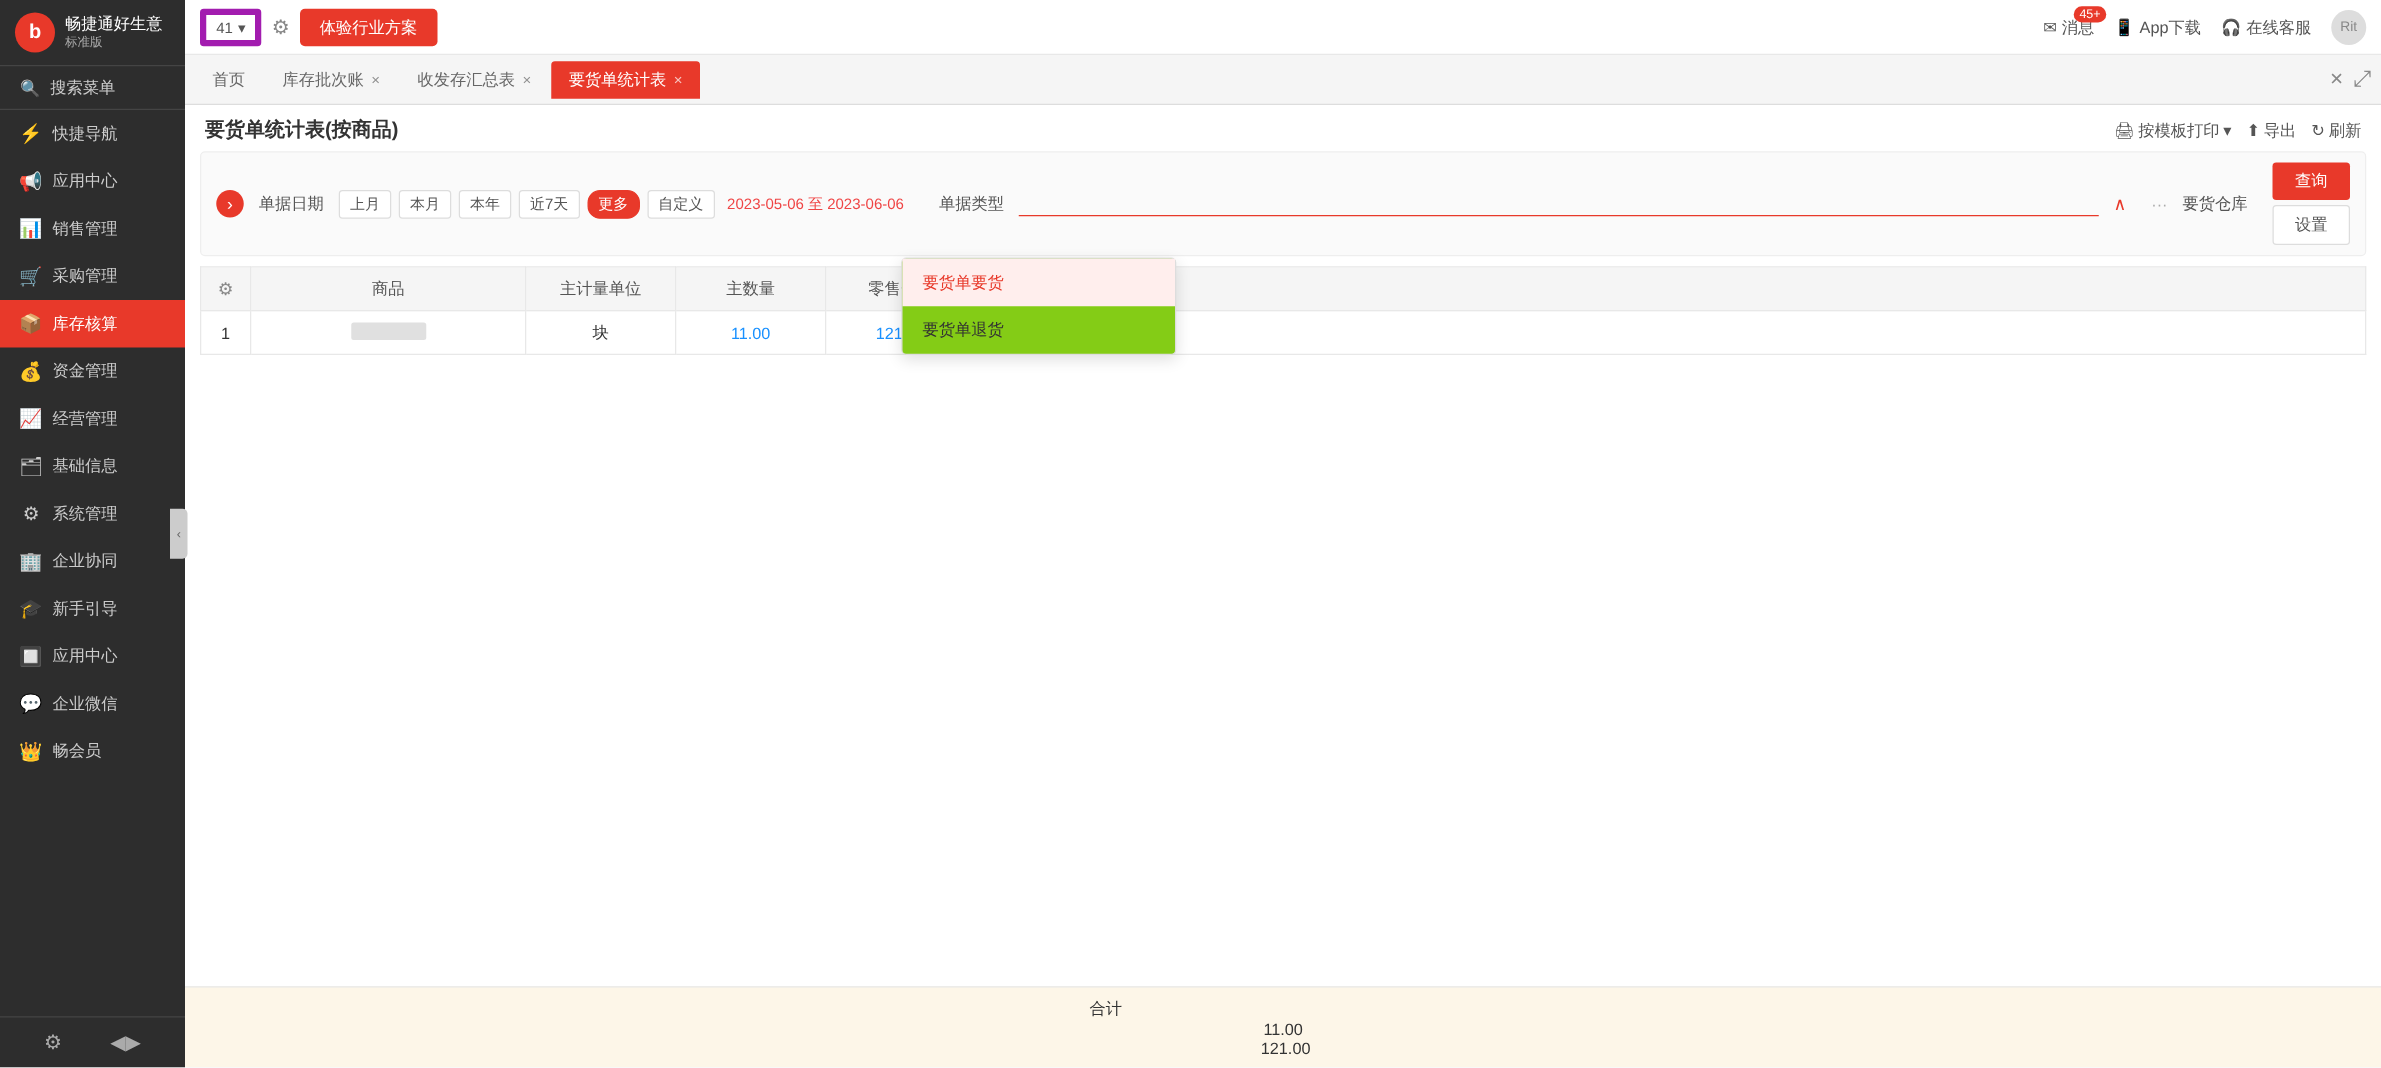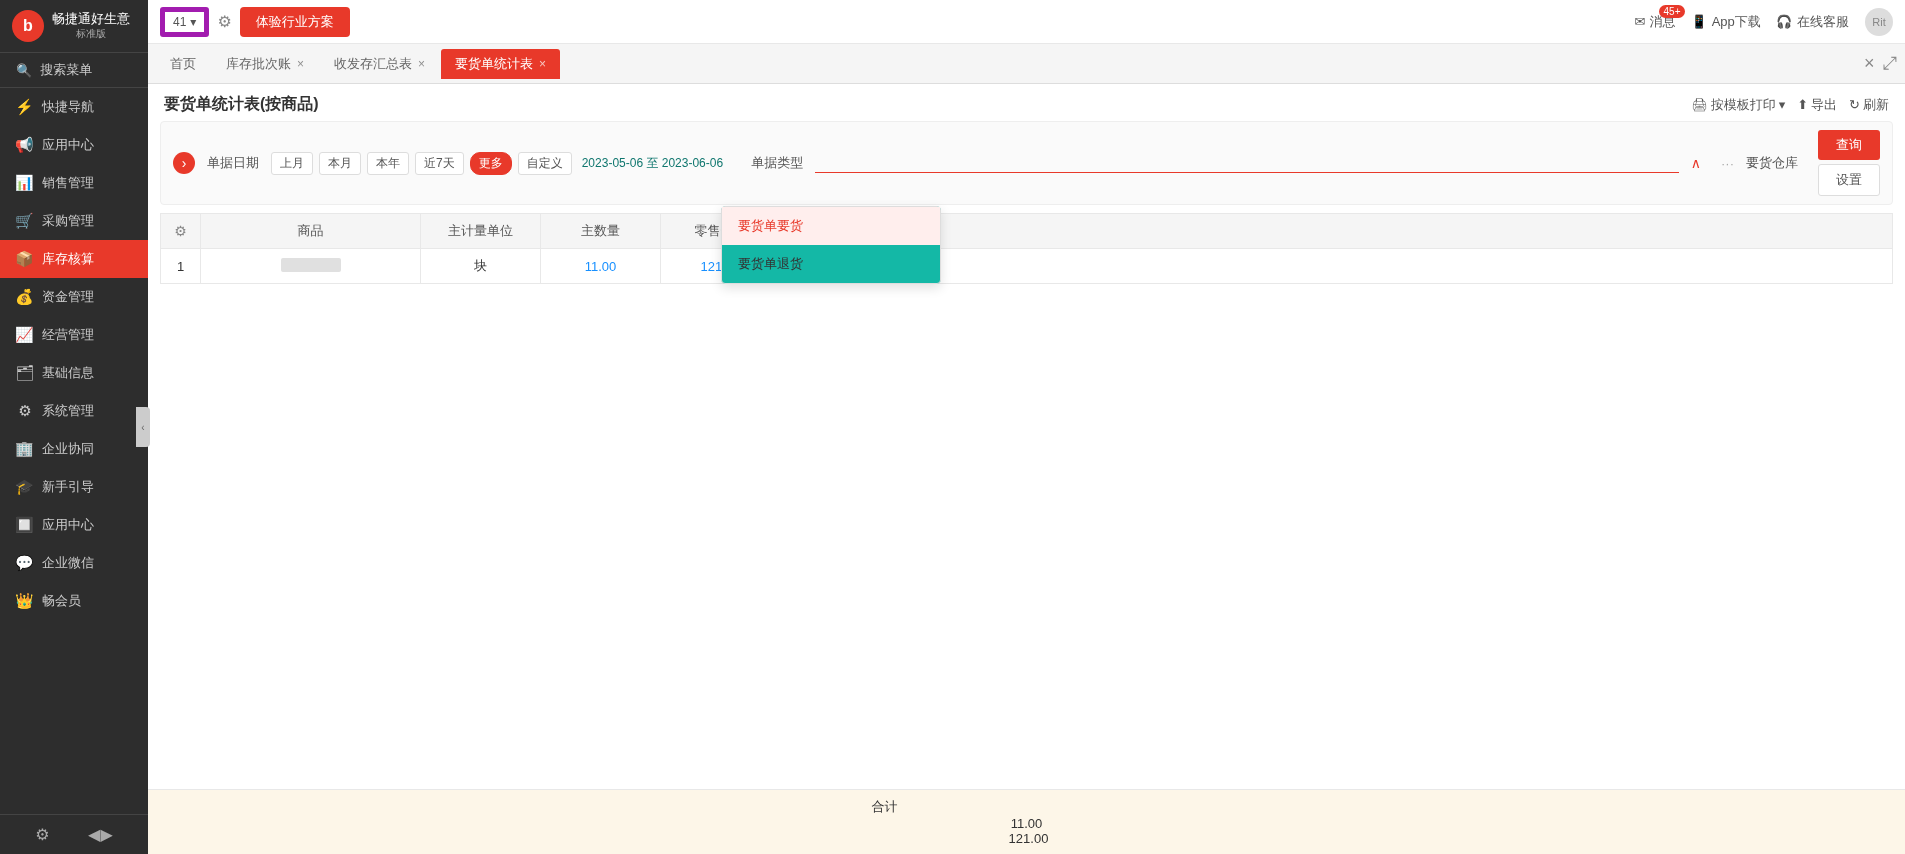--- a/index.html
+++ b/index.html
@@ -29,21 +29,21 @@
       border-radius: 50%;
       display: flex;
       align-items: center;
       justify-content: center;
       color: white;
       font-weight: bold;
       font-size: 16px;
       flex-shrink: 0;
     }
     .logo-text { color: #fff; font-size: 13px; line-height: 1.3; }
-    .logo-sub { color: #aaa; font-size: 10px; text-align: center; }
+    .logo-sub { color: #aaa; font-size: 10px; }
 
     .sidebar-scroll { flex: 1; overflow-y: auto; }
     .sidebar-item {
       display: flex;
       align-items: center;
       padding: 10px 16px;
       cursor: pointer;
       color: #ccc;
       gap: 8px;
       font-size: 13px;
@@ -250,21 +250,21 @@
     .filter-date-btn {
       padding: 2px 8px;
       border: 1px solid #ddd;
       border-radius: 3px;
       cursor: pointer;
       font-size: 12px;
       color: #555;
       background: #fff;
     }
     .filter-date-btn.more { background: #e8392a; color: white; border-color: #e8392a; border-radius: 10px; padding: 2px 8px; }
-    .filter-date-range { font-size: 12px; color: #0f766e; margin-left: 4px; }
+    .filter-date-range { font-size: 12px; color: #ef4444; margin-left: 4px; }
 
     .filter-type-label { color: #555; font-size: 13px; margin-left: 16px; }
     .filter-type-input {
       flex: 1;
       border: none;
       border-bottom: 1px solid #e8392a;
       outline: none;
       font-size: 13px;
       padding: 2px 4px;
       background: transparent;
@@ -294,21 +294,21 @@
       font-size: 13px;
     }
     .filter-buttons { display: flex; flex-direction: column; gap: 4px; margin-left: 8px; }
 
     
     .dropdown-overlay {
       position: absolute;
       top: 100%;
       left: 50%;
       margin-top: 2px;
-      background: #14b8a6;
+      background: #84cc16;
       border: 1px solid #ddd;
       border-radius: 4px;
       box-shadow: 0 4px 12px rgba(0,0,0,0.12);
       z-index: 100;
       min-width: 220px;
     }
     .dropdown-item {
       padding: 10px 16px;
       cursor: pointer;
       font-size: 13px;

